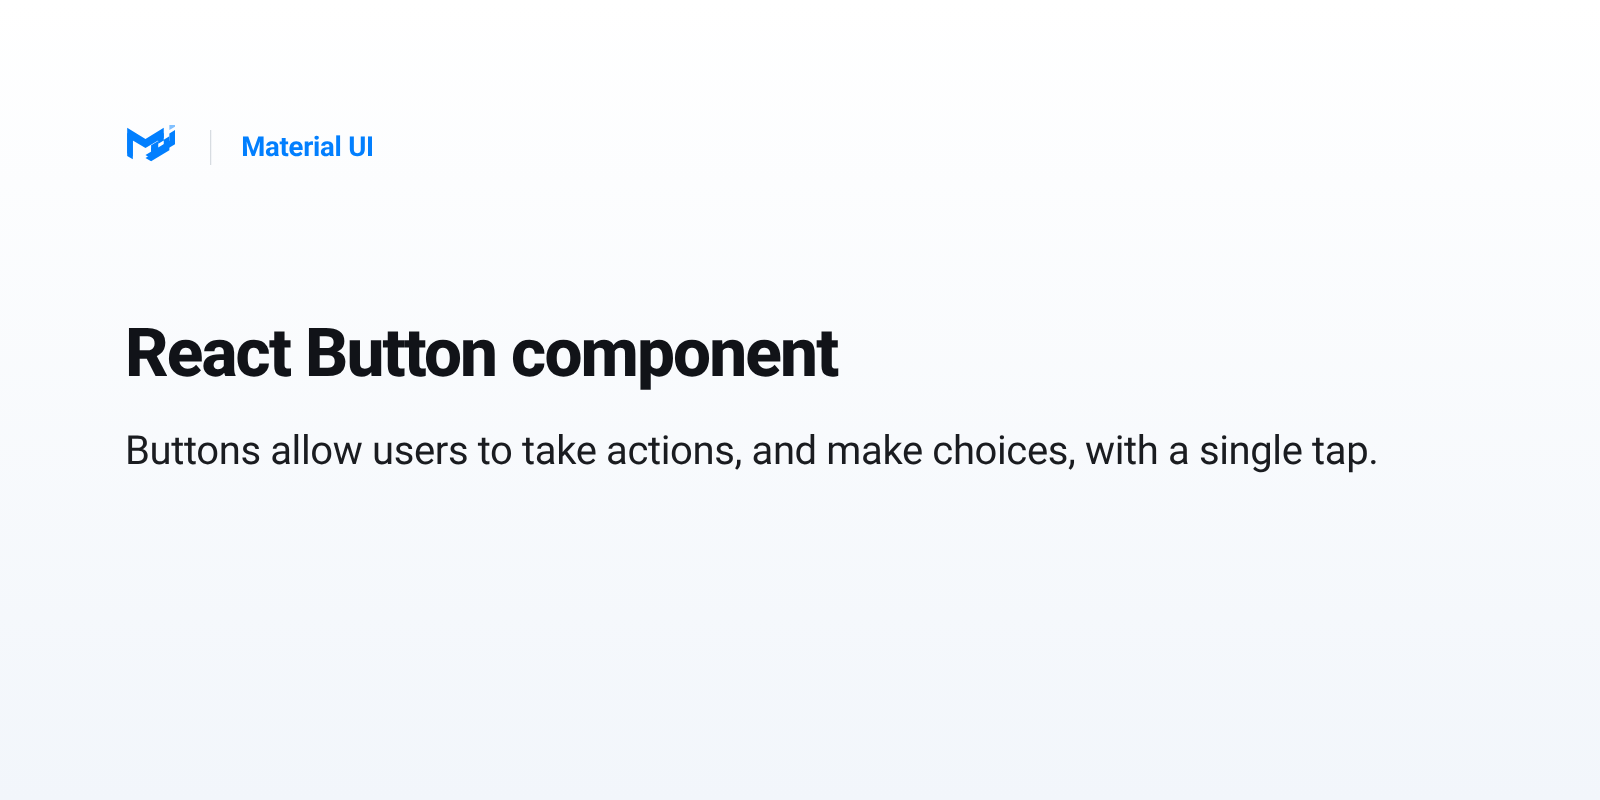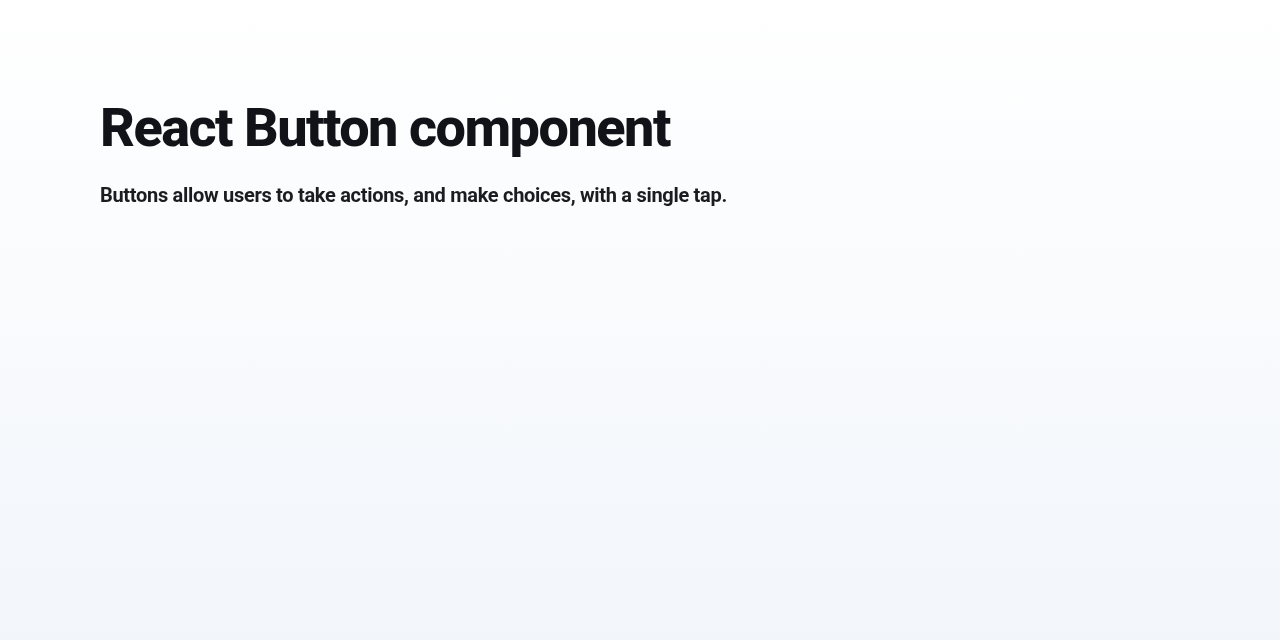--- a/index.html
+++ b/index.html
@@ -35,28 +35,45 @@
     }
     .title {
       font-size: 54px;
       font-weight: 800;
       letter-spacing: -1.5px;
       color: #111318;
       line-height: 1.05;
       margin-bottom: 24px;
     }
     .subtitle {
-      font-size: 20px;
-      font-weight: 700;
+      font-size: 32px;
+      font-weight: 400;
       color: #1a1c20;
       line-height: 1.45;
       letter-spacing: -0.3px;
       max-width: 1060px;
     }
   </style>
 </head>
 <body>
 
 <div class="container">
+  <div class="header">
+    <div class="logo">
+      <svg width="44" height="36" viewBox="0 0 36 32" fill="none">
+        <path d="M0 4 L0 22 L4 24.4 L4 11 L13 16.4 L22 11 L22 18 L13 23.4 L17 25.8 L30 18 L30 8 L26 10.4 L26 15.6 L17 21 L17 16.4 L26 11 L26 5.6 L13 13.4 L0 5.6 Z" fill="#027ffe"></path>
+        <path d="M0 4 L13 11.8 L26 4 L26 0 L13 7.8 L0 0 Z" fill="#027ffe" opacity="0"></path>
+        <path d="M30 0 L30 4.4 L34 2 L34 -2.4 Z" fill="#027ffe" opacity="0"></path>
+        <path d="M0 0 L0 18 L4 20.4 L4 7 L13 12.4 L13 17 L4 11.6 L4 20.4 L13 25.8 L26 18 L26 11.6 L22 14 L22 7 L13 12.4 L26 4.6 L26 0 L13 7.8 L0 0 Z" fill="#027ffe" opacity="0"></path>
+        <g>
+          <path d="M0 2 L13 10 L26 2 L26 9 L17 14.4 L17 19 L30 11.2 L30 6 L34 3.6 L34 13.6 L17 23.8 L13 21.4 L22 16 L22 9 L13 14.4 L4 9 L4 22.4 L0 20 Z" fill="#027ffe"></path>
+          <path d="M30 0 L34 -2.4" fill="#027ffe"></path>
+        </g>
+        <path d="M30 0 L30 3.6 L34 1.2 L34 -2.4 Z" fill="#81c0ff"></path>
+      </svg>
+    </div>
+    <div class="divider"></div>
+    <div class="product-name">Material UI</div>
+  </div>
 
   <h1 class="title">React Button component</h1>
   <p class="subtitle">Buttons allow users to take actions, and make choices, with a single tap.</p>
 </div>
 
 </body></html>

